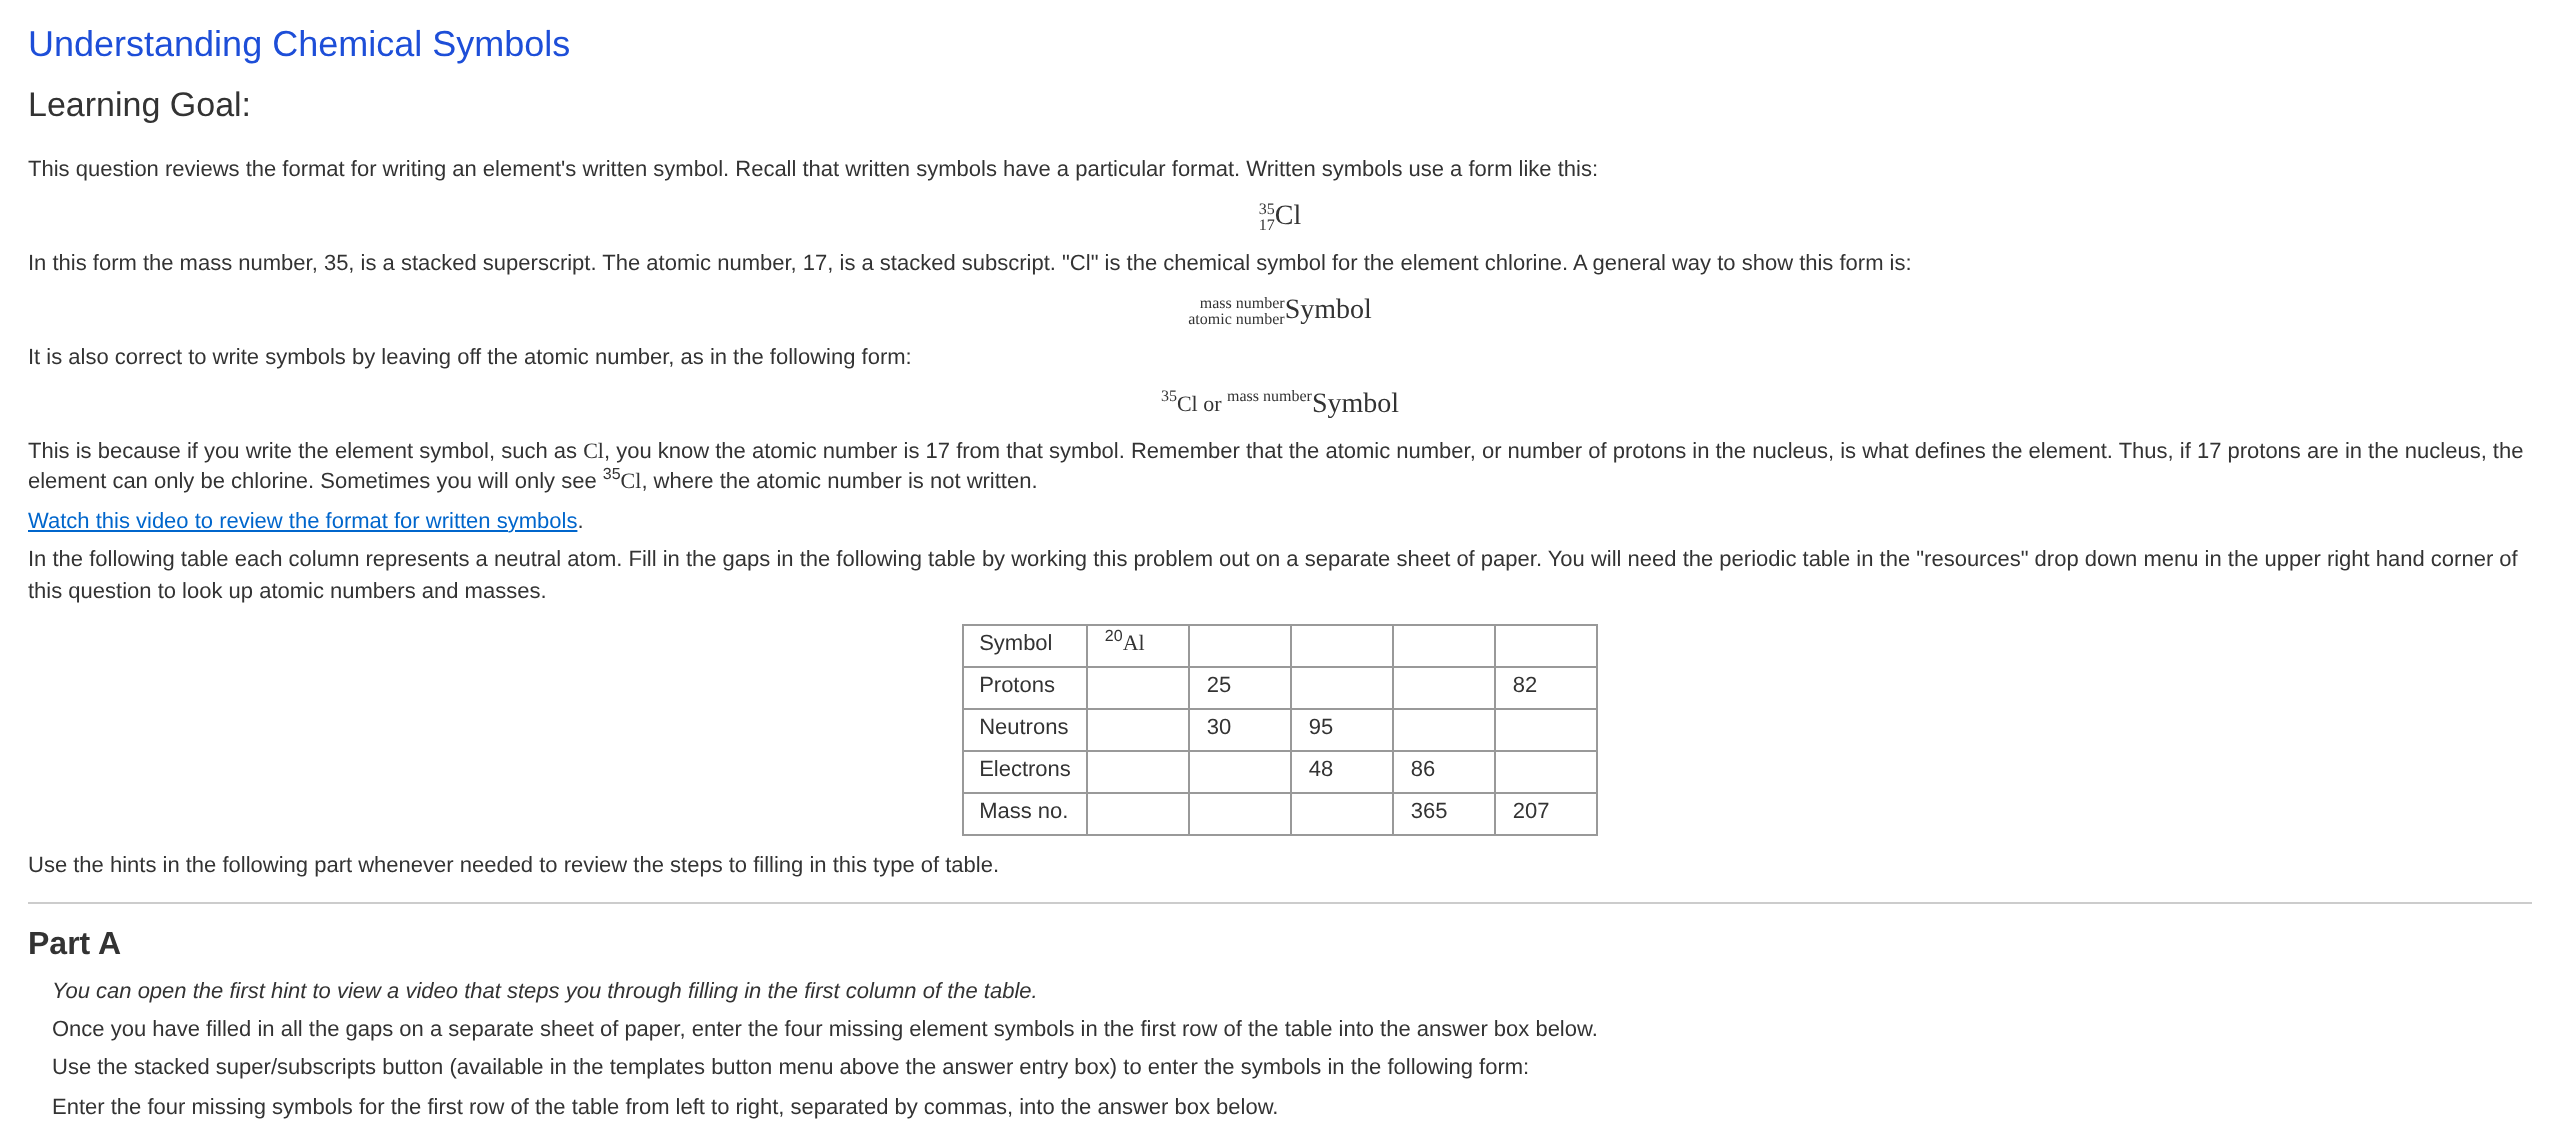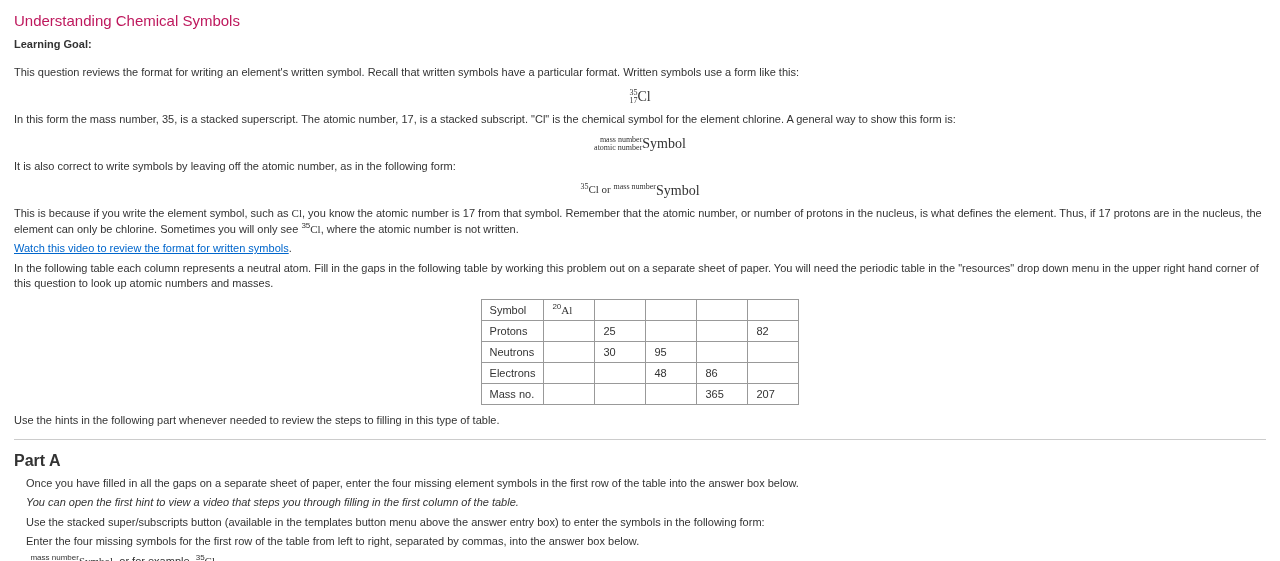--- a/index.html
+++ b/index.html
@@ -5,28 +5,28 @@
   body {
     font-family: Arial, Helvetica, sans-serif;
     font-size: 11px;
     color: #333;
     margin: 0;
     padding: 10px 14px;
     line-height: 1.4;
     width: 1252px;
   }
   h2.title {
-    font-size: 15px;
+    font-size: 18px;
     font-weight: normal;
     margin: 0 0 6px 0;
-    color: #be185d;
+    color: #1d4ed8;
   }
   .goal-label {
-    font-weight: bold;
-    font-size: 11px;
+    font-weight: normal;
+    font-size: 17px;
     margin-bottom: 13px;
   }
   p { margin: 4px 0; }
   .center-block {
     text-align: center;
     margin: 6px 0;
     font-family: "Times New Roman", serif;
   }
   .stack {
     display: inline-block;
@@ -165,22 +165,22 @@
 </tbody>
   </table>
 
 <p>Use the hints in the following part whenever needed to review the steps to filling in this type of table.</p>
 
 <hr class="sep">
 
 <div class="part-label">Part A</div>
 
 <div class="indent">
+  <p><em class="hint">You can open the first hint to view a video that steps you through filling in the first column of the table.</em></p>
   <p>Once you have filled in all the gaps on a separate sheet of paper, enter the four missing element symbols in the first row of the table into the answer box below.</p>
-  <p><em class="hint">You can open the first hint to view a video that steps you through filling in the first column of the table.</em></p>
   <p>Use the stacked super/subscripts button (available in the templates button menu above the answer entry box) to enter the symbols in the following form:</p>
   <p>Enter the four missing symbols for the first row of the table from left to right, separated by commas, into the answer box below.</p>
   <p>
     <span class="stack">
       <span class="top">mass number</span>
       <span class="bot">atomic number</span>
     </span><span class="symbol-inline">Symbol</span><span>, or for example, </span><span class="stack">
       <span class="top">35</span>
       <span class="bot">17</span>
     </span><span class="symbol-inline">Cl</span><span>.</span>

